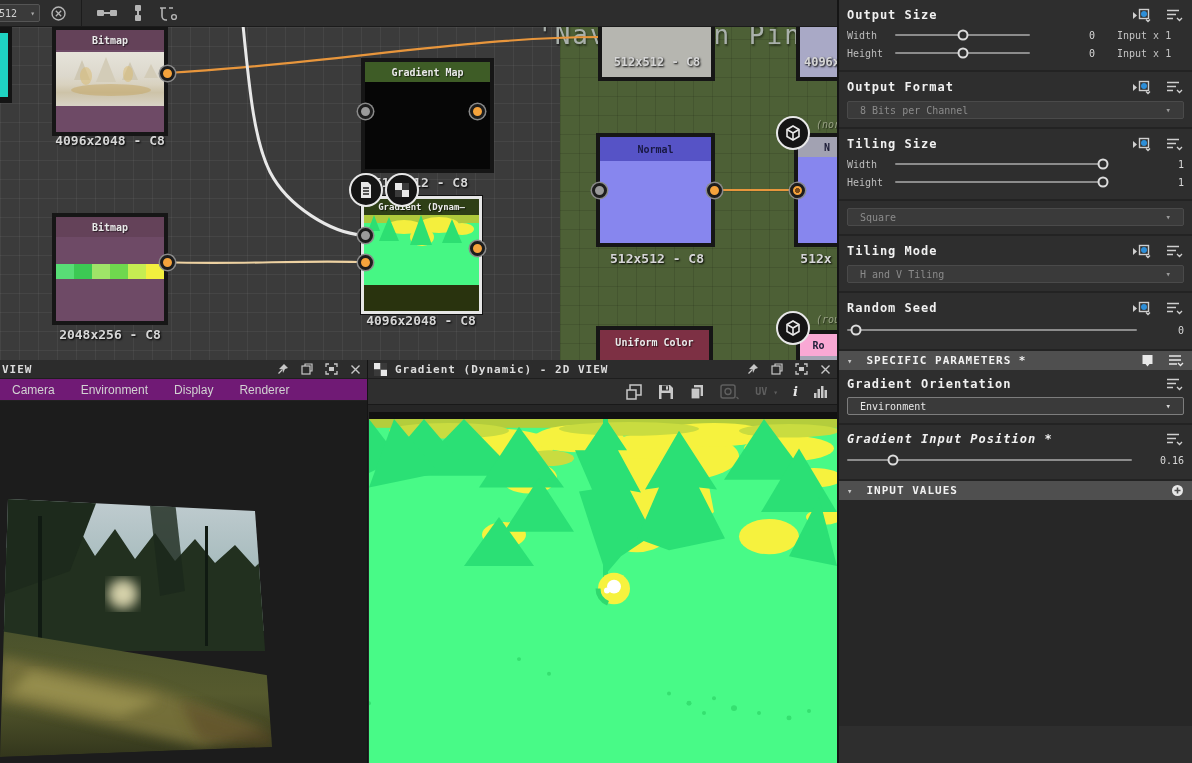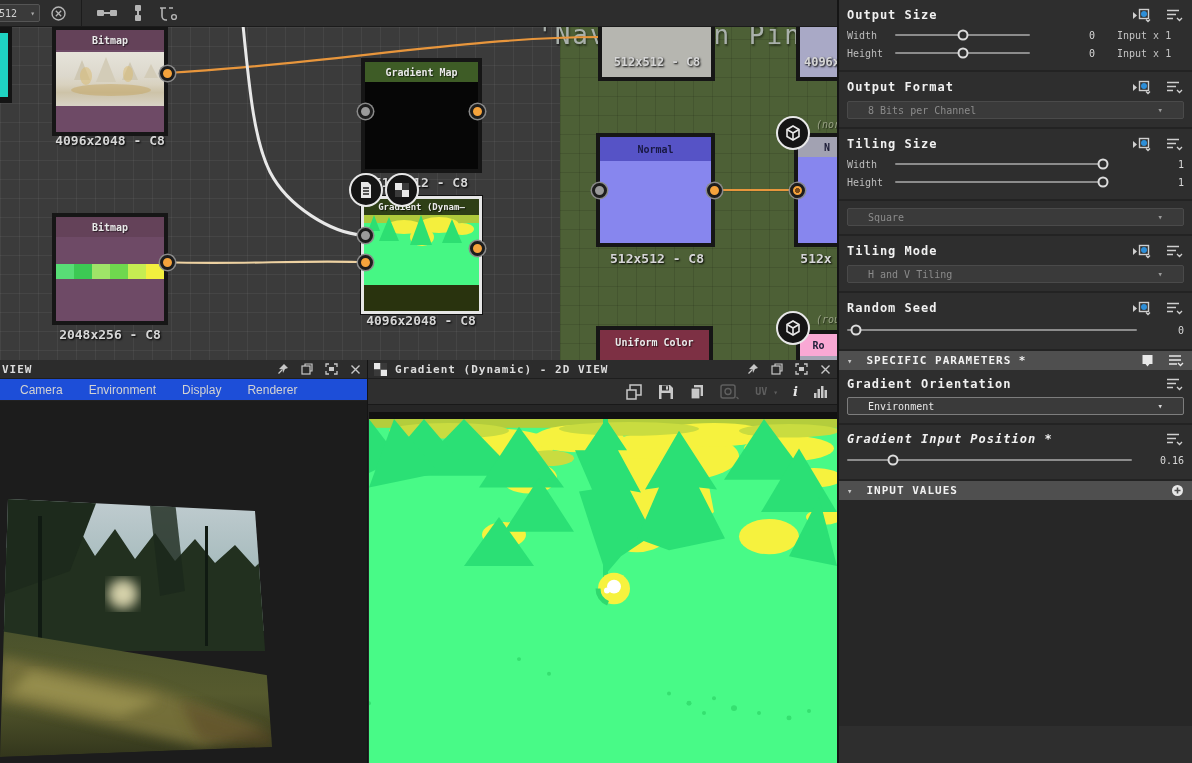--- a/index.html
+++ b/index.html
@@ -48,22 +48,22 @@
 
   
   .panel-head { height:19px; background:#2c2c2c; border-bottom:1px solid #1e1e1e;
     display:flex; align-items:center; padding:0 6px; }
   .panel-title { font-size:11px; font-weight:bold; color:#dddddd; letter-spacing:1px; white-space:nowrap; }
   .ph-icons { margin-left:auto; display:flex; gap:12px; align-items:center; color:#c0c0c0; }
   .ph-icons svg { display:block; }
 
   .v3d { position:absolute; left:0; top:360px; width:368px; height:403px; background:#1d1d1d;
     border-right:1px solid #141414; }
-  .v3d-menu { height:22px; background:#1d4ed8; border-bottom:1px solid #222; display:flex;
-    align-items:center; gap:26px; padding:0 20px; font-family:"Liberation Sans",sans-serif;
+  .v3d-menu { height:22px; background:#701a75; border-bottom:1px solid #222; display:flex;
+    align-items:center; gap:26px; padding:0 12px; font-family:"Liberation Sans",sans-serif;
     font-size:12px; color:#d2d2d2; }
   .v3d-view { position:relative; width:100%; height:361px; background:#1c1c1c; overflow:hidden; }
 
   .v2d { position:absolute; left:368px; top:360px; width:469px; height:403px; background:#262626; }
   .v2d-tools { height:26px; background:#2f2f2f; border-bottom:1px solid #191919; display:flex;
     align-items:center; gap:15px; padding:0 8px;justify-content:flex-end; }
   .v2d-img { position:absolute; left:1px; top:52px; width:468px; height:351px; background:#111; }
 
   
   .props { position:absolute; left:837px; top:0; width:355px; height:763px; background:#2e2e2e;
@@ -72,21 +72,21 @@
   .sec-head { display:flex; align-items:center; height:22px; }
   .sec-title { font-size:12px; font-weight:bold; color:#f0f0f0; letter-spacing:1px; }
   .sec-icos { margin-left:auto; display:flex; gap:14px; align-items:center; }
   .prow { display:flex; align-items:center; height:18px; font-size:10px; color:#bdbdbd; }
   .plab { width:48px; }
   .groove { position:relative; height:2px; background:#8c8c8c; border-radius:1px; }
   .knob { position:absolute; top:50%; width:11px; height:11px; border-radius:50%;
     background:#2e2e2e; border:2px solid #dcdcdc; transform:translate(-50%,-50%); }
   .pval { text-align:right; color:#d8d8d8; }
   .dd { height:18px; background:#3a3a3a; border:1px solid #4a4a4a; border-radius:2px;
-    display:flex; align-items:center; padding:0 20px; font-size:10px; color:#8b8b8b; margin-top:3px; }
+    display:flex; align-items:center; padding:0 12px; font-size:10px; color:#8b8b8b; margin-top:3px; }
   .dd.enabled { border-color:#7d7d7d; color:#e8e8e8; }
   .dd .chev { margin-left:auto; font-size:9px; color:#9a9a9a; }
   .secbar { height:19px; background:#4f4f4f; display:flex; align-items:center; padding:0 8px; }
   .secbar .caret { color:#c8c8c8; font-size:9px; margin-right:14px; }
   .secbar .t { font-size:11px; font-weight:bold; color:#f2f2f2; letter-spacing:1px; }
   .btn2 { flex:1; height:19px; border:1px solid #5c5c5c; background:#3d3d3d; border-radius:2px;
     color:#d8d8d8; font-size:10px; display:flex; align-items:center; justify-content:center; }
   .btn2.sel { background:#4c4c4c; border:1px solid #c9c9c9; }
   .ilabel { font-style:italic; }
   .props-rest { background:#272727; height:226px; }
@@ -176,21 +176,21 @@
           <span style="flex:1;background:#3cc954"></span>
         <span style="flex:1;background:#9fe468"></span>
           <span style="flex:1;background:#6fd84e"></span>
         <span style="flex:1;background:#c6ed52"></span>
           <span style="flex:1;background:#f3ef3e"></span>
       </div>
     </div>
     <div class="nlabel" style="left:110px; top:300px">2048x256 - C8</div>
     <div class="dot orange" style="left:160px; top:228px"></div>
 
-    <div class="node" style="left:361px; top:31px; width:121px; height:115px; background:#060606">
+    <div class="node" style="left:361px; top:31px; width:133px; height:115px; background:#060606">
       <div class="nhead" style="background:#3e5c26">Gradient Map</div>
     </div>
     <div class="nlabel" style="left:421px; top:148px">512x512 - C8</div>
     <div class="dot gray" style="left:358px; top:77px"></div>
     <div class="dot orange" style="left:470px; top:77px"></div>
 
     <div class="node" style="left:361px; top:169px; width:121px; height:118px; background:#2c3b14; border:3px solid #e6e6e6; box-shadow:0 0 0 1px #111">
       <div class="nhead" style="background:#2e3f16; height:16px; font-size:9px">Gradient (Dynam—</div>
       <div>
         <svg width="115" height="96" viewBox="0 0 115 96" preserveAspectRatio="none" style="display:block">

